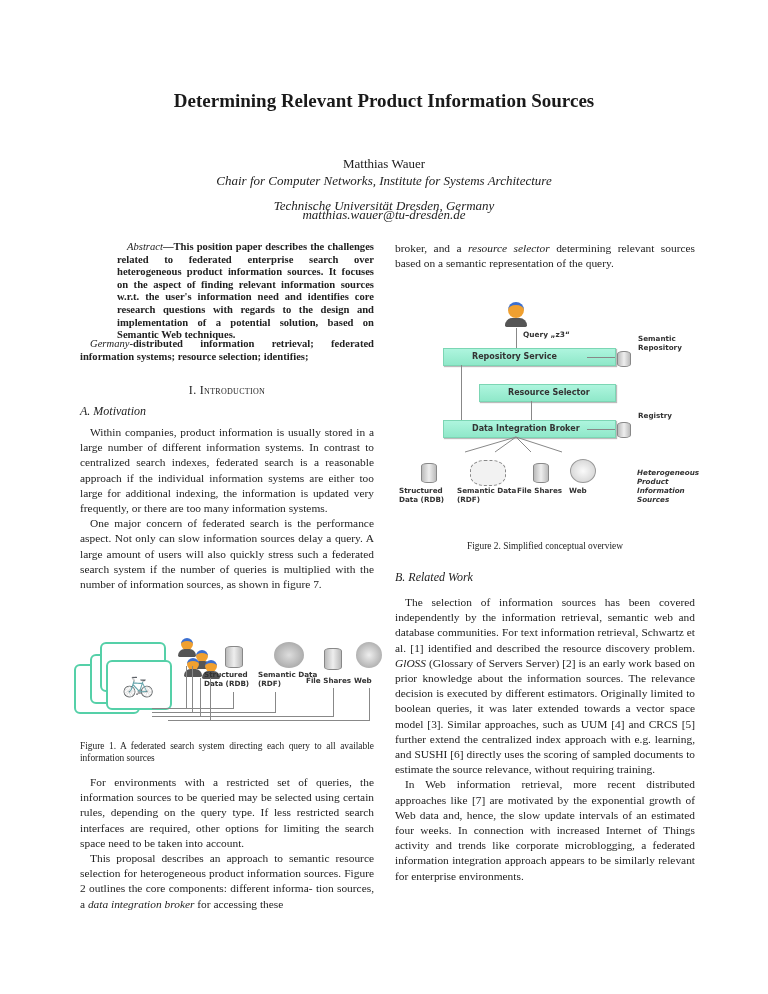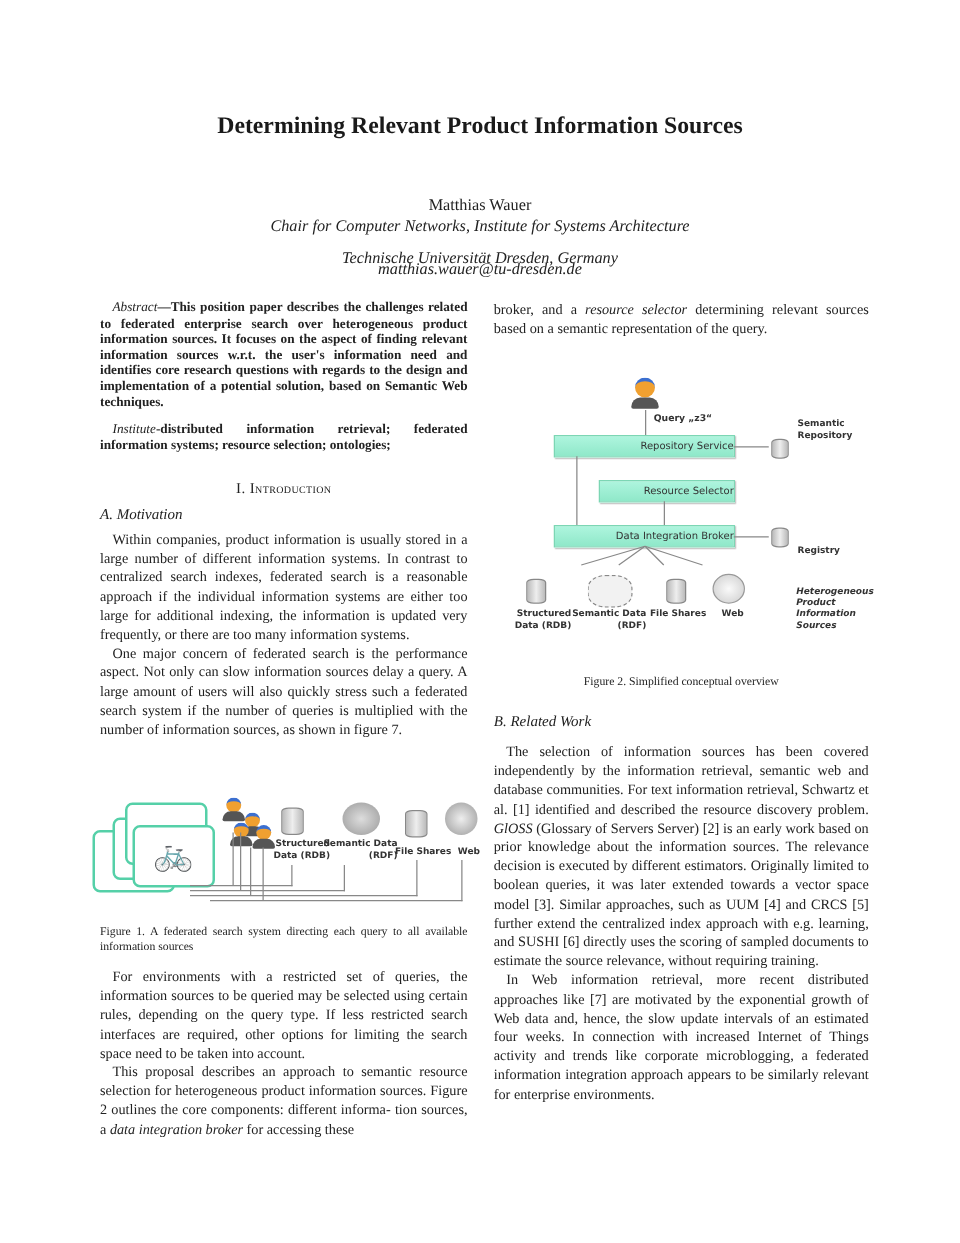--- a/index.html
+++ b/index.html
@@ -4,52 +4,52 @@
 <style>
   html, body { margin:0; padding:0; background:#ffffff; }
   body { width:768px; height:994px; position:relative; overflow:hidden; font-family:"Liberation Serif", serif; color:#222; }
   .abs { position:absolute; }
   .title { left:0; width:768px; top:90px; text-align:center; font-weight:bold; font-size:19px; color:#1a1a1a; }
   .author { left:0; width:768px; top:156px; text-align:center; font-size:13px; line-height:16px; }
   .affil { left:0; width:768px; top:172px; text-align:center; font-size:13px; line-height:16.5px; font-style:italic; }
   .col { font-size:11.4px; line-height:15.2px; text-align:justify; }
   .colL { left:80px; width:294px; }
   .colR { left:395px; width:300px; }
-  .abstract { font-weight:bold; font-size:10.6px; line-height:12.6px; text-align:justify; text-indent:10px; }
+  .abstract { font-weight:bold; font-size:10.6px; line-height:12.6px; text-align:justify; text-indent:10px;margin-left:37px; }
   .abstract i { font-weight:normal; }
   .kw { font-weight:bold; font-size:10.6px; line-height:12.6px; text-align:justify; text-indent:10px; }
   .kw i { font-weight:normal; }
   .sec { text-align:center; font-size:12px; letter-spacing:0.3px; }
   .sec .sc { font-variant:small-caps; }
   .subsec { font-style:italic; font-size:12px; }
   .para { text-indent:10px; margin:0; }
   .caption { font-size:9.4px; line-height:11.5px; text-align:justify; }
   .caption-c { font-size:9.4px; text-align:center; }
-  .box { position:absolute; background:linear-gradient(#aef5de,#8fe8c9); border:1px solid #7cd6b4; font-family:"DejaVu Sans", sans-serif; font-weight:normal; font-size:8px; color:#333; text-align:right; box-shadow:1px 1px 1px #bbb; }
-  .lbl { position:absolute; font-family:"DejaVu Sans", sans-serif; font-weight:bold; font-size:7.2px; color:#333; line-height:9px; text-align:right; }
+  .box { position:absolute; background:linear-gradient(#aef5de,#8fe8c9); border:1px solid #7cd6b4; font-family:"DejaVu Sans", sans-serif; font-weight:bold; font-size:8px; color:#333; text-align:left; box-shadow:1px 1px 1px #bbb;padding-left:28px; }
+  .lbl { position:absolute; font-family:"DejaVu Sans", sans-serif; font-weight:bold; font-size:7.2px; color:#333; line-height:9px; text-align:left; }
   .cyl { position:absolute; width:12px; height:14px; background:linear-gradient(90deg,#bbb,#eee,#bbb); border:1px solid #888; border-radius:6px/3px; }
   .vline { position:absolute; width:1px; background:#888; }
   .hline { position:absolute; height:1px; background:#888; }
   .user-head { position:absolute; width:12px; height:12px; border-radius:50%; background:#f0a030; border-top:3px solid #3b6fd0; box-sizing:border-box; }
   .user-body { position:absolute; width:18px; height:8px; border-radius:9px 9px 2px 2px; background:#555; }
 </style>
 </head>
 <body>
 
 <div class="abs title">Determining Relevant Product Information Sources</div>
 <div class="abs author">Matthias Wauer</div>
 <div class="abs affil" style="top:173px">Chair for Computer Networks, Institute for Systems Architecture</div>
 <div class="abs affil" style="top:198px">Technische Universität Dresden, Germany</div>
 <div class="abs affil" style="top:207px">matthias.wauer@tu-dresden.de</div>
 
 <div class="abs colL" style="top:241px">
   <div class="abstract"><i>Abstract</i><span>—</span><span>This position paper describes the challenges related to federated enterprise search over heterogeneous product information sources. It focuses on the aspect of finding relevant information sources w.r.t. the user's information need and identifies core research questions with regards to the design and implementation of a potential solution, based on Semantic Web techniques.</span></div>
 </div>
 <div class="abs colL" style="top:338px">
-  <div class="kw"><i>Institute</i><span>-distributed information retrieval; federated information systems; resource selection; ontologies;</span></div>
+  <div class="kw"><i>Germany</i><span>-distributed information retrieval; federated information systems; resource selection; identifies;</span></div>
 </div>
 
 <div class="abs colL sec" style="top:383px">
   <span>I.</span> <span class="sc">Introduction</span>
 </div>
 <div class="abs colL subsec" style="top:404px">A. Motivation</div>
 
 <div class="abs colL col" style="top:425px">
   <p class="para">Within companies, product information is usually stored in a large number of different information systems. In contrast to centralized search indexes, federated search is a reasonable approach if the individual information systems are either too large for additional indexing, the information is updated very frequently, or there are too many information systems.</p>
   <p class="para">One major concern of federated search is the performance aspect. Not only can slow information sources delay a query. A large amount of users will also quickly stress such a federated search system if the number of queries is multiplied with the number of information sources, as shown in figure 7.</p>
@@ -116,21 +116,21 @@
   <div class="lbl" style="left:243px; top:34px; text-align:left;">Semantic Repository</div>
 
   <div class="vline" style="left:66px; top:65px; height:55px;"></div>
 
   <div class="box" style="left:84px; top:84px; width:107px; height:16px; line-height:16px;">Resource Selector</div>
   <div class="vline" style="left:136px; top:101px; height:19px;"></div>
 
   <div class="box" style="left:48px; top:120px; width:143px; height:16px; line-height:16px;">Data Integration Broker</div>
   <div class="hline" style="left:192px; top:129px; width:28px;"></div>
   <div class="cyl" style="left:222px; top:122px;"></div>
-  <div class="lbl" style="left:243px; top:135px; text-align:left;">Registry</div>
+  <div class="lbl" style="left:243px; top:111px; text-align:left;">Registry</div>
 
   <svg class="abs" style="left:0; top:136px;" width="200" height="20">
     <line x1="121" y1="1" x2="70" y2="16" stroke="#888" stroke-width="1"></line>
     <line x1="121" y1="1" x2="100" y2="16" stroke="#888" stroke-width="1"></line>
     <line x1="121" y1="1" x2="136" y2="16" stroke="#888" stroke-width="1"></line>
     <line x1="121" y1="1" x2="167" y2="16" stroke="#888" stroke-width="1"></line>
   </svg>
 
   <div class="cyl" style="left:26px; top:163px; width:14px; height:18px;"></div>
   <div class="lbl" style="left:4px; top:186px; width:58px;">Structured Data (RDB)</div>

